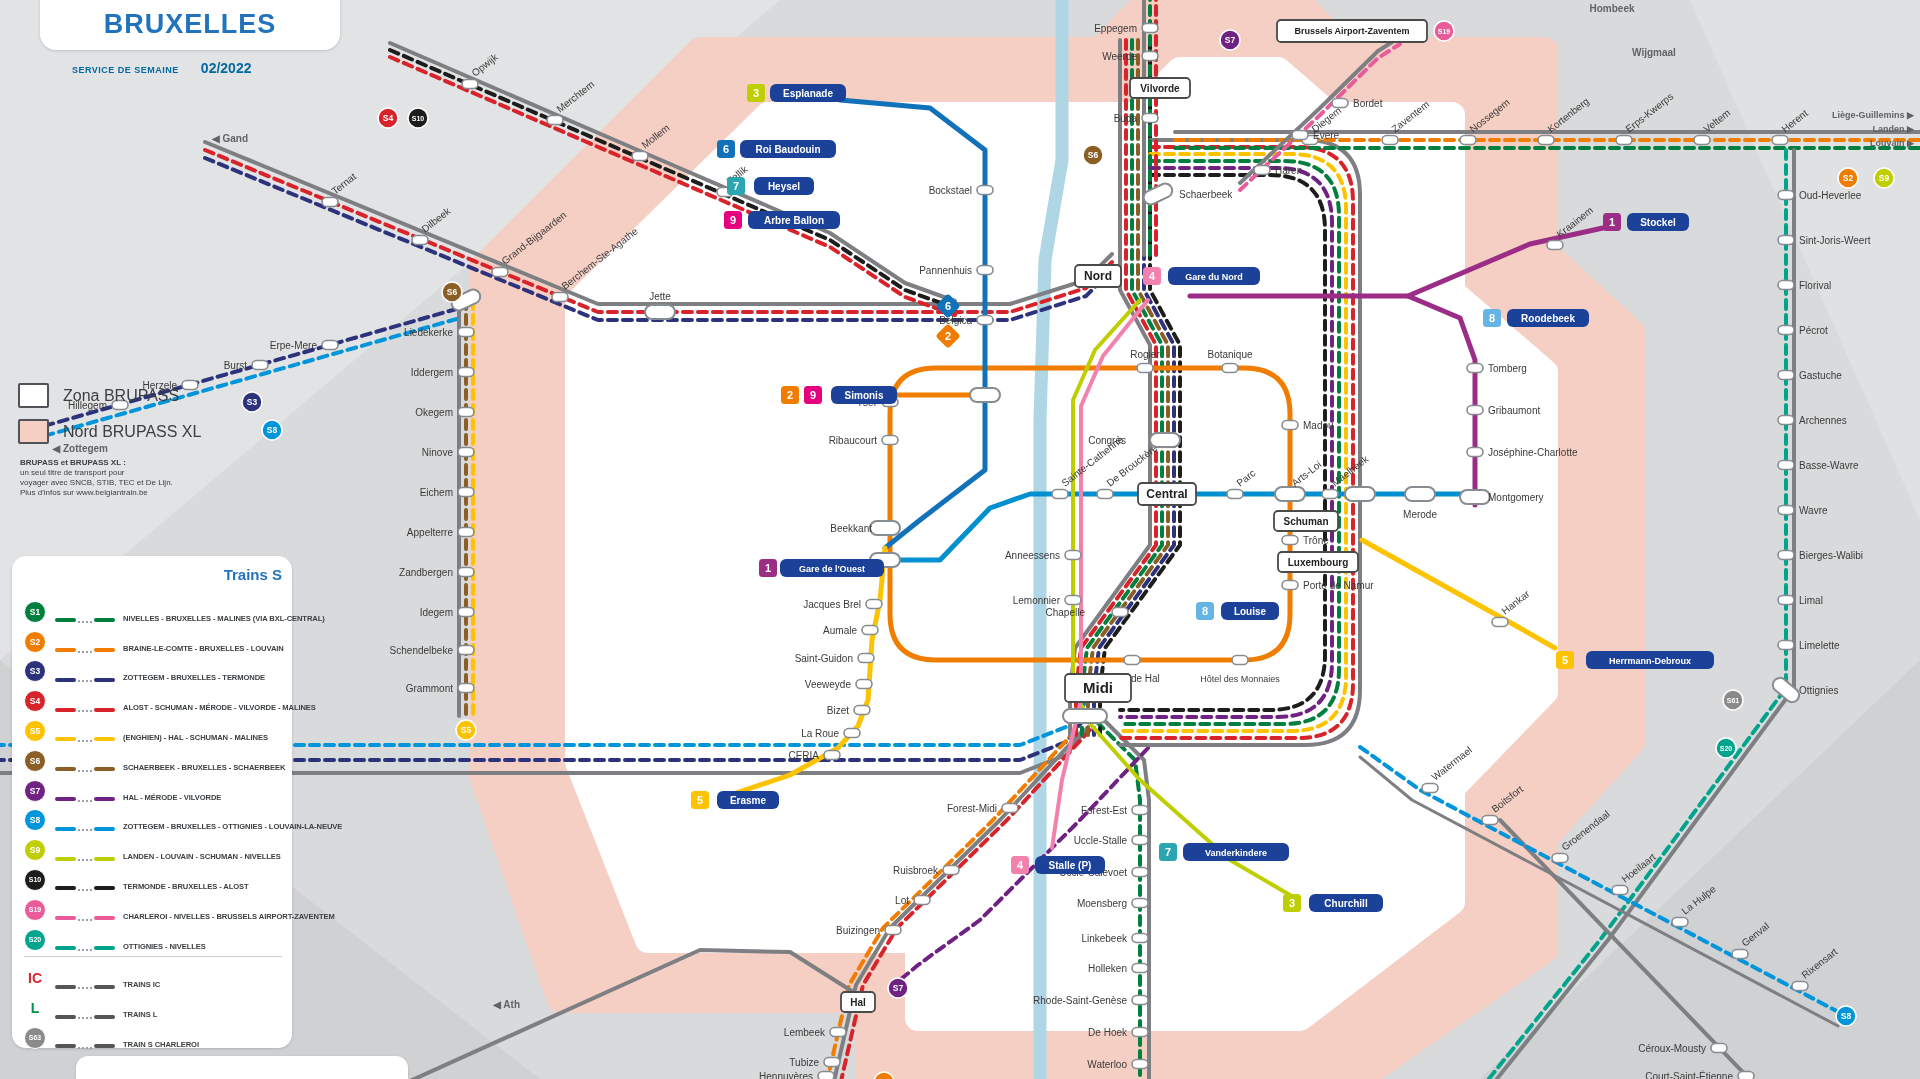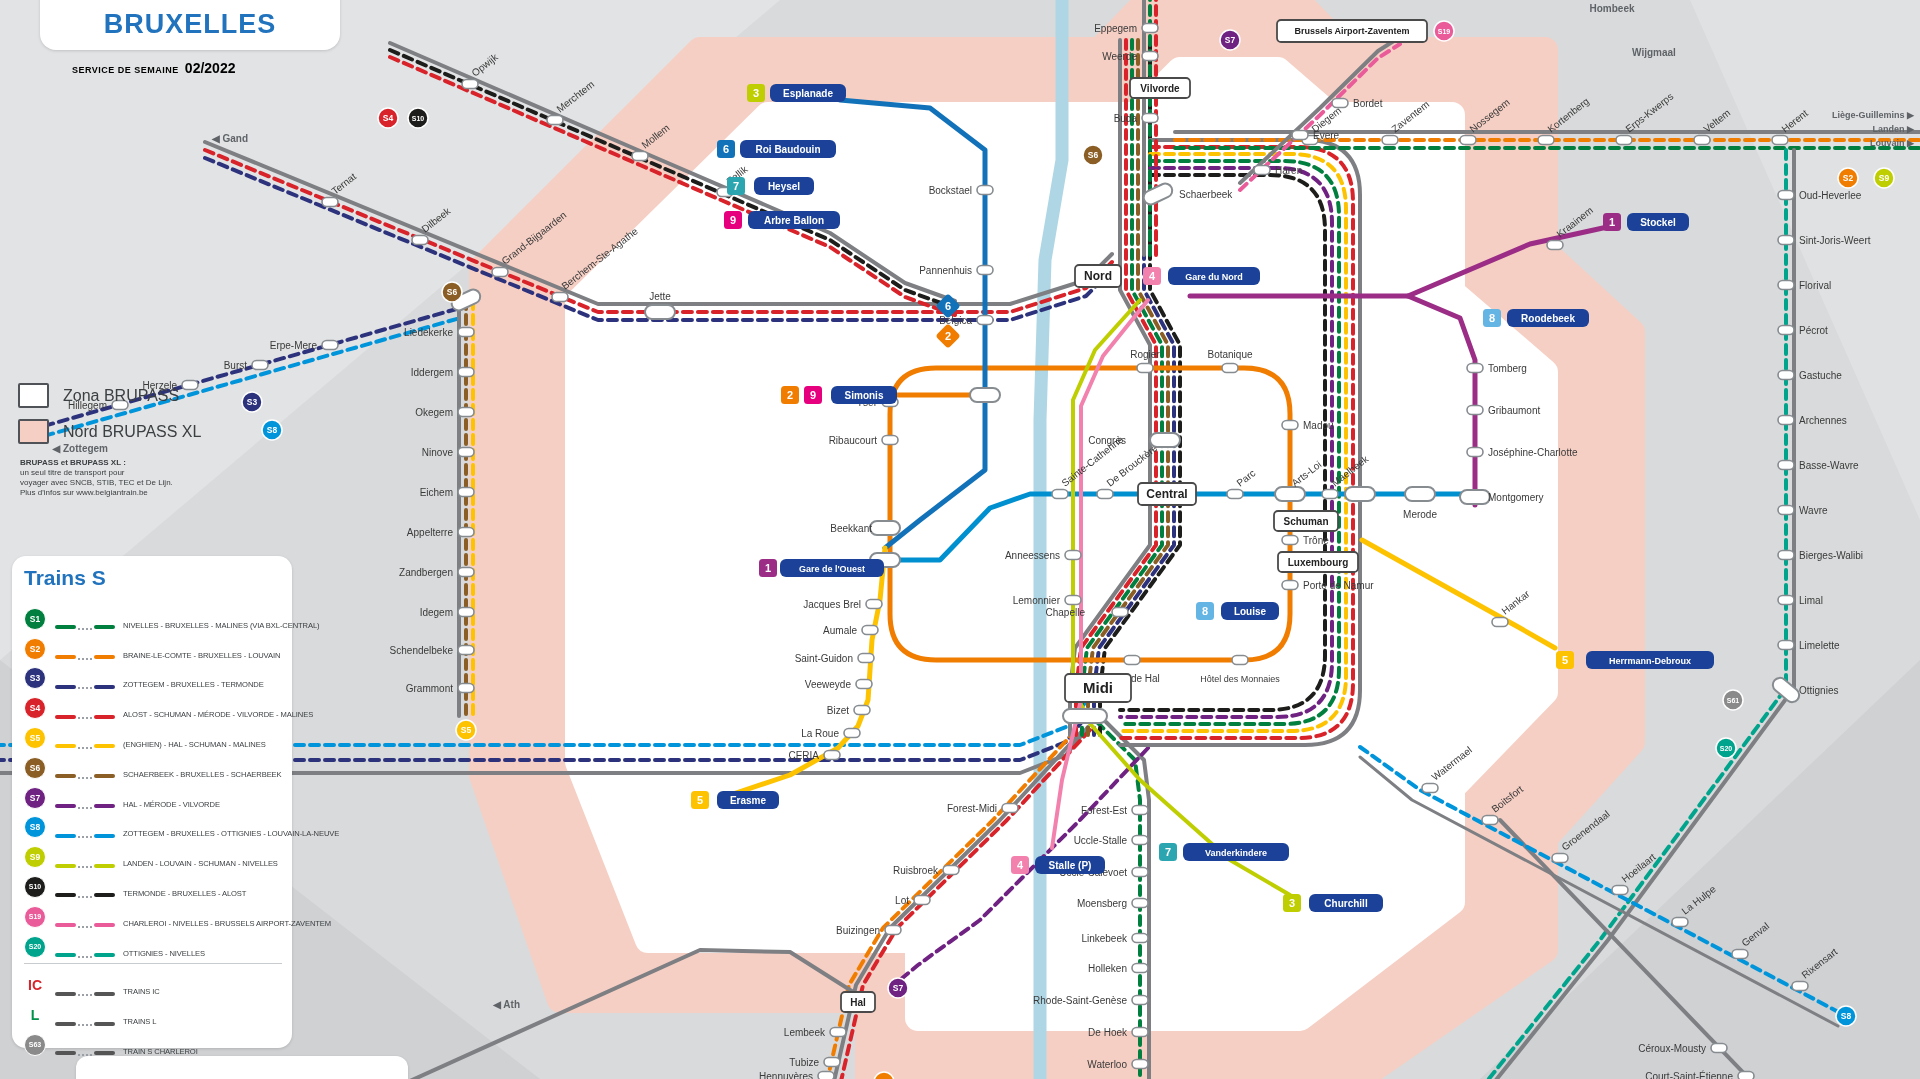--- a/index.html
+++ b/index.html
@@ -3,38 +3,38 @@
 <meta charset="utf-8">
 <style>
   html,body{margin:0;padding:0;background:#b9babc;}
   #stage{position:relative;width:1920px;height:1079px;overflow:hidden;
          font-family:"Liberation Sans",sans-serif;background:#d9dadb;}
   #map{position:absolute;left:0;top:0;}
   svg text{font-family:"Liberation Sans",sans-serif;}
   .card{position:absolute;background:#fff;border-radius:16px;box-shadow:0 1px 3px rgba(0,0,0,.15);}
   #title-card{left:40px;top:-22px;width:300px;height:72px;display:flex;align-items:flex-end;justify-content:center;padding-bottom:6px;box-sizing:border-box;}
   #title-card h1{margin:4px;font-size:27px;letter-spacing:1px;color:#2173bd;font-weight:bold;}
-  #service{position:absolute;left:72px;top:60px;display:flex;align-items:baseline;gap:6px;color:#000000;}
+  #service{position:absolute;left:72px;top:60px;display:flex;align-items:baseline;gap:22px;color:#0369a1;}
   #service .lbl{font-size:9px;font-weight:bold;letter-spacing:.5px;}
   #service .val{font-size:14px;font-weight:bold;}
   #zones{position:absolute;left:18px;top:383px;width:230px;}
   .zrow{display:flex;align-items:center;margin-bottom:11px;}
   .zswatch{width:31px;height:25px;border:2.5px solid #4f5357;border-radius:2px;margin-right:14px;box-sizing:border-box;}
   .zrow span{font-size:16px;font-weight:normal;color:#3c4043;}
   #zones p{font-size:8px;line-height:10px;color:#3c4043;margin:14px 0 0 2px;width:180px;}
   #trains-panel{left:12px;top:556px;width:280px;height:492px;border-radius:14px;padding:8px 10px 0 12px;box-sizing:border-box;}
-  #trains-panel h2{margin:2px 0 10px;text-align:left;font-size:21px;color:#2173bd;}
+  #trains-panel h2{margin:2px 0 10px;text-align:right;font-size:15px;color:#2173bd;}
   .trow{display:flex;align-items:flex-end;height:29.8px;}
   .tid{width:22px;height:22px;border-radius:50%;color:#fff;font-weight:bold;font-size:8.5px;
        display:flex;align-items:center;justify-content:center;flex:0 0 22px;border:1.5px solid #fff;box-sizing:border-box;}
   .tid.txt{background:none!important;border:none;font-size:14px;}
   .tsample{display:flex;align-items:center;margin-left:9px;flex:0 0 60px;}
   .dash{width:21px;height:4px;border-radius:2px;}
   .gap{width:14px;height:3px;border-bottom:2px dotted #9aa0a6;margin:0 2px;}
-  .tlabel{font-size:7.6px;font-weight:normal;color:#3c4043;margin-left:8px;letter-spacing:-0.1px;white-space:nowrap;}
+  .tlabel{font-size:7.6px;font-weight:bold;color:#3c4043;margin-left:8px;letter-spacing:-0.1px;white-space:nowrap;}
   .tdivider{border-top:1.5px solid #c9ccce;margin:5px 0 3px;}
   #bottom-card{left:76px;top:1056px;width:332px;height:60px;border-radius:12px;padding:14px 0 0 22px;box-sizing:border-box;}
 </style>
 </head>
 <body>
 
 <div id="stage">
   <svg id="map" width="1920" height="1079" viewBox="0 0 1920 1079">
       <rect x="0" y="0" width="1920" height="1079" fill="#d9dadb"></rect>
       <path d="M0,0 L780,0 L0,660 Z" fill="#e2e3e4"></path>

